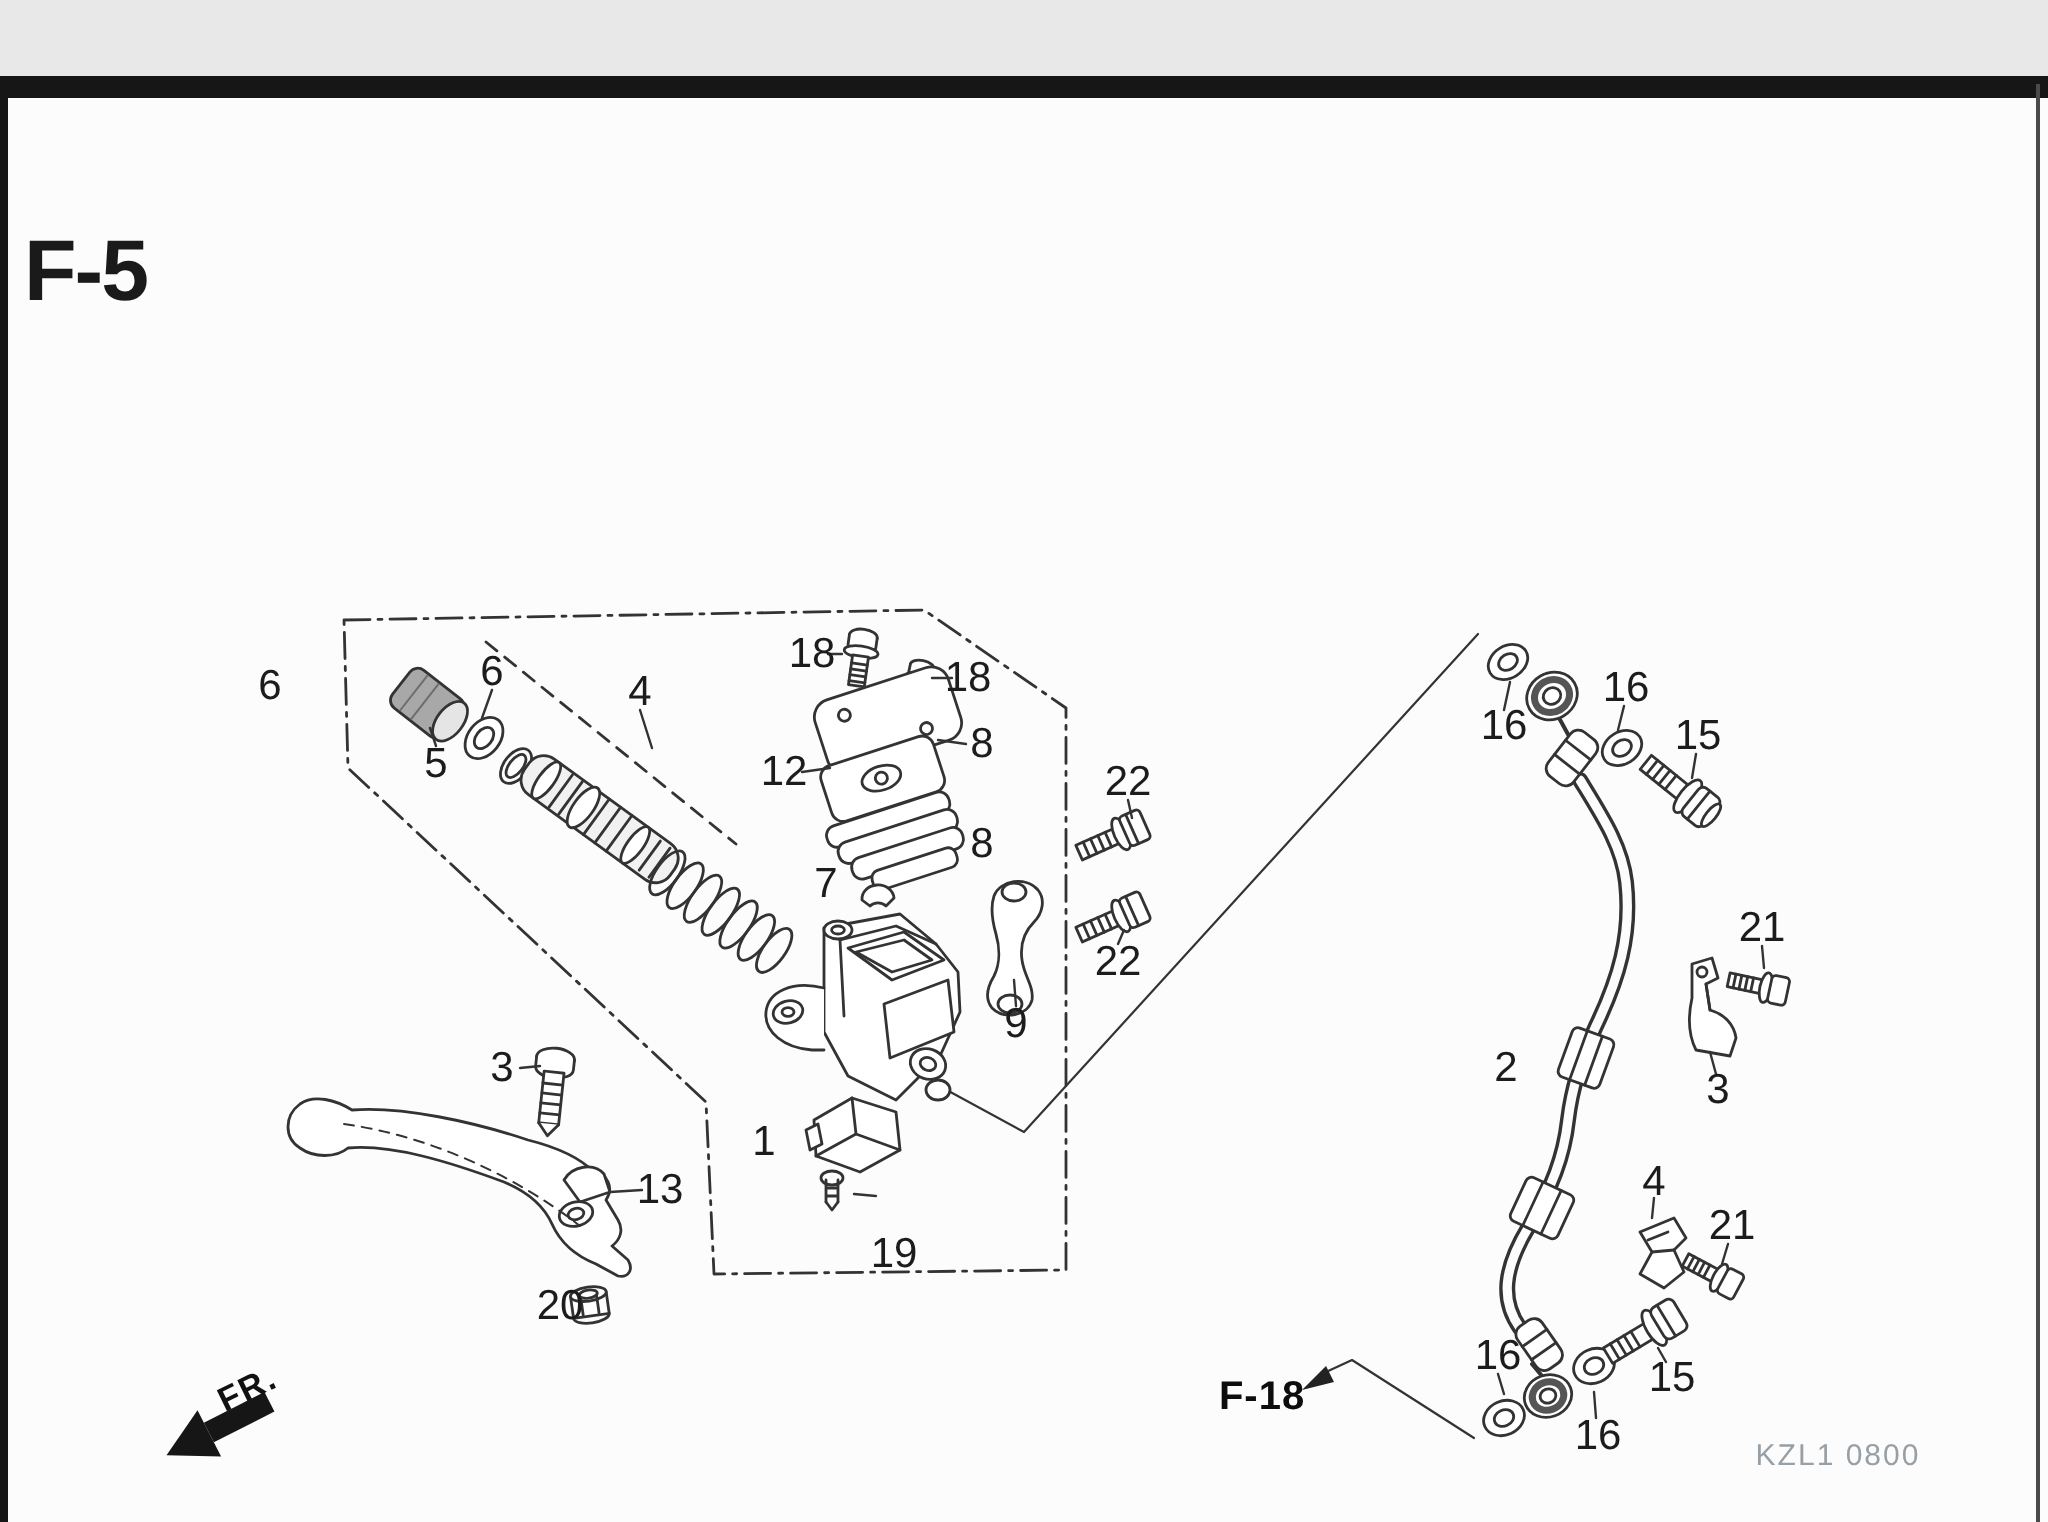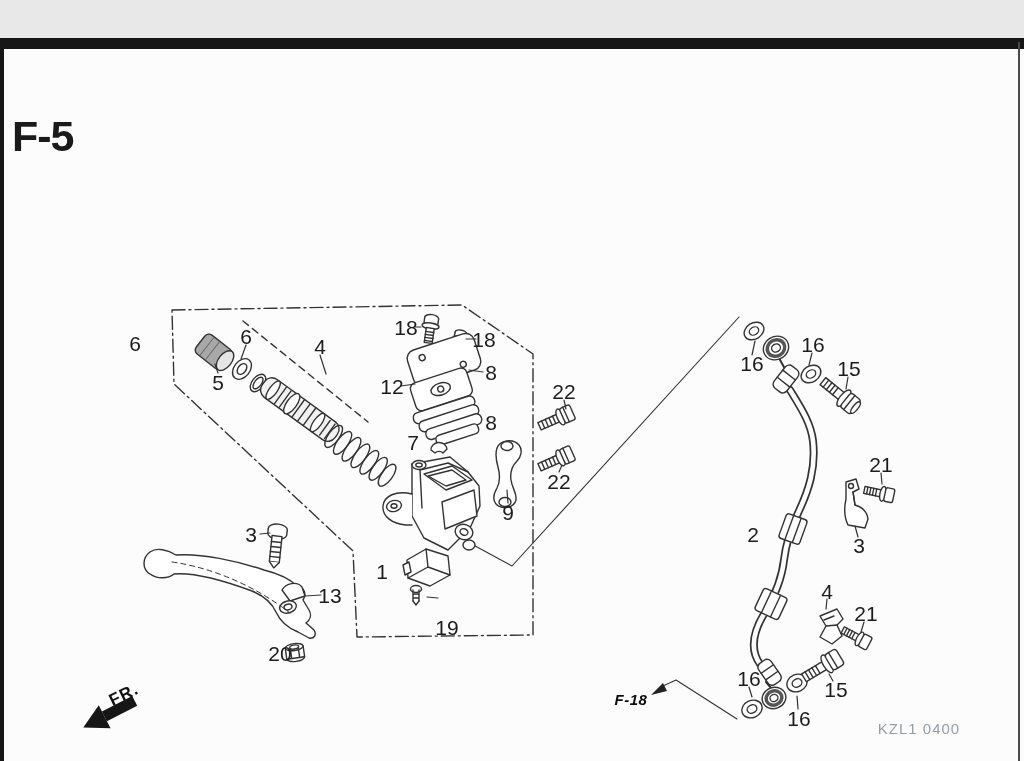--- a/index.html
+++ b/index.html
@@ -15,22 +15,22 @@
   
   .hdr-code{position:absolute;left:12px;top:74px;font-size:43px;font-weight:bold;
     letter-spacing:-1px;color:#1a1a1a;}
   .hdr-title{position:absolute;left:168px;top:71px;font-size:46px;font-weight:bold;
     letter-spacing:-1.5px;color:#1a1a1a;white-space:nowrap;}
   
   svg.diagram{position:absolute;left:0;top:0;}
   
   .co{position:absolute;transform:translate(-50%,-50%);font-size:21px;color:#1c1c1c;
     white-space:nowrap;line-height:1;}
-  .fref{position:absolute;transform:translate(-50%,-50%);font-size:15px;font-weight:bold;
-    color:#0d0d0d;letter-spacing:.5px;font-style:italic;}
+  .fref{position:absolute;transform:translate(-50%,-50%);font-size:20px;font-weight:bold;
+    color:#0d0d0d;letter-spacing:.5px;}
   .fr-label{position:absolute;transform:translate(-50%,-50%) rotate(-26deg);
     font-size:17px;font-weight:bold;color:#111;letter-spacing:1px;}
   .wm{position:absolute;transform:translate(-50%,-50%);font-size:15px;color:#97a0a6;
     letter-spacing:1px;white-space:nowrap;}
 </style>
 </head>
 <body>
 
 <div id="page">
 
@@ -342,19 +342,19 @@
   <div class="co" style="left:859px;top:507px">3</div>
   <div class="co" style="left:753px;top:496px">2</div>
   <div class="co" style="left:827px;top:553px">4</div>
   <div class="co" style="left:866px;top:575px">21</div>
   <div class="co" style="left:836px;top:651px">15</div>
   <div class="co" style="left:749px;top:640px">16</div>
   <div class="co" style="left:799px;top:680px">16</div>
 
   <div class="fref" style="left:631px;top:661px">F-18</div>
   <div class="fr-label" style="left:124px;top:657px">FR.</div>
-  <div class="wm" style="left:919px;top:690px">KZL1 0400</div>
+  <div class="wm" style="left:919px;top:690px">KZL1 0800</div>
 
   <div class="frame-top"></div>
   <div class="frame-bottom"></div>
   <div class="frame-left"></div>
   <div class="frame-right"></div>
 </div>
 
 </body></html>

